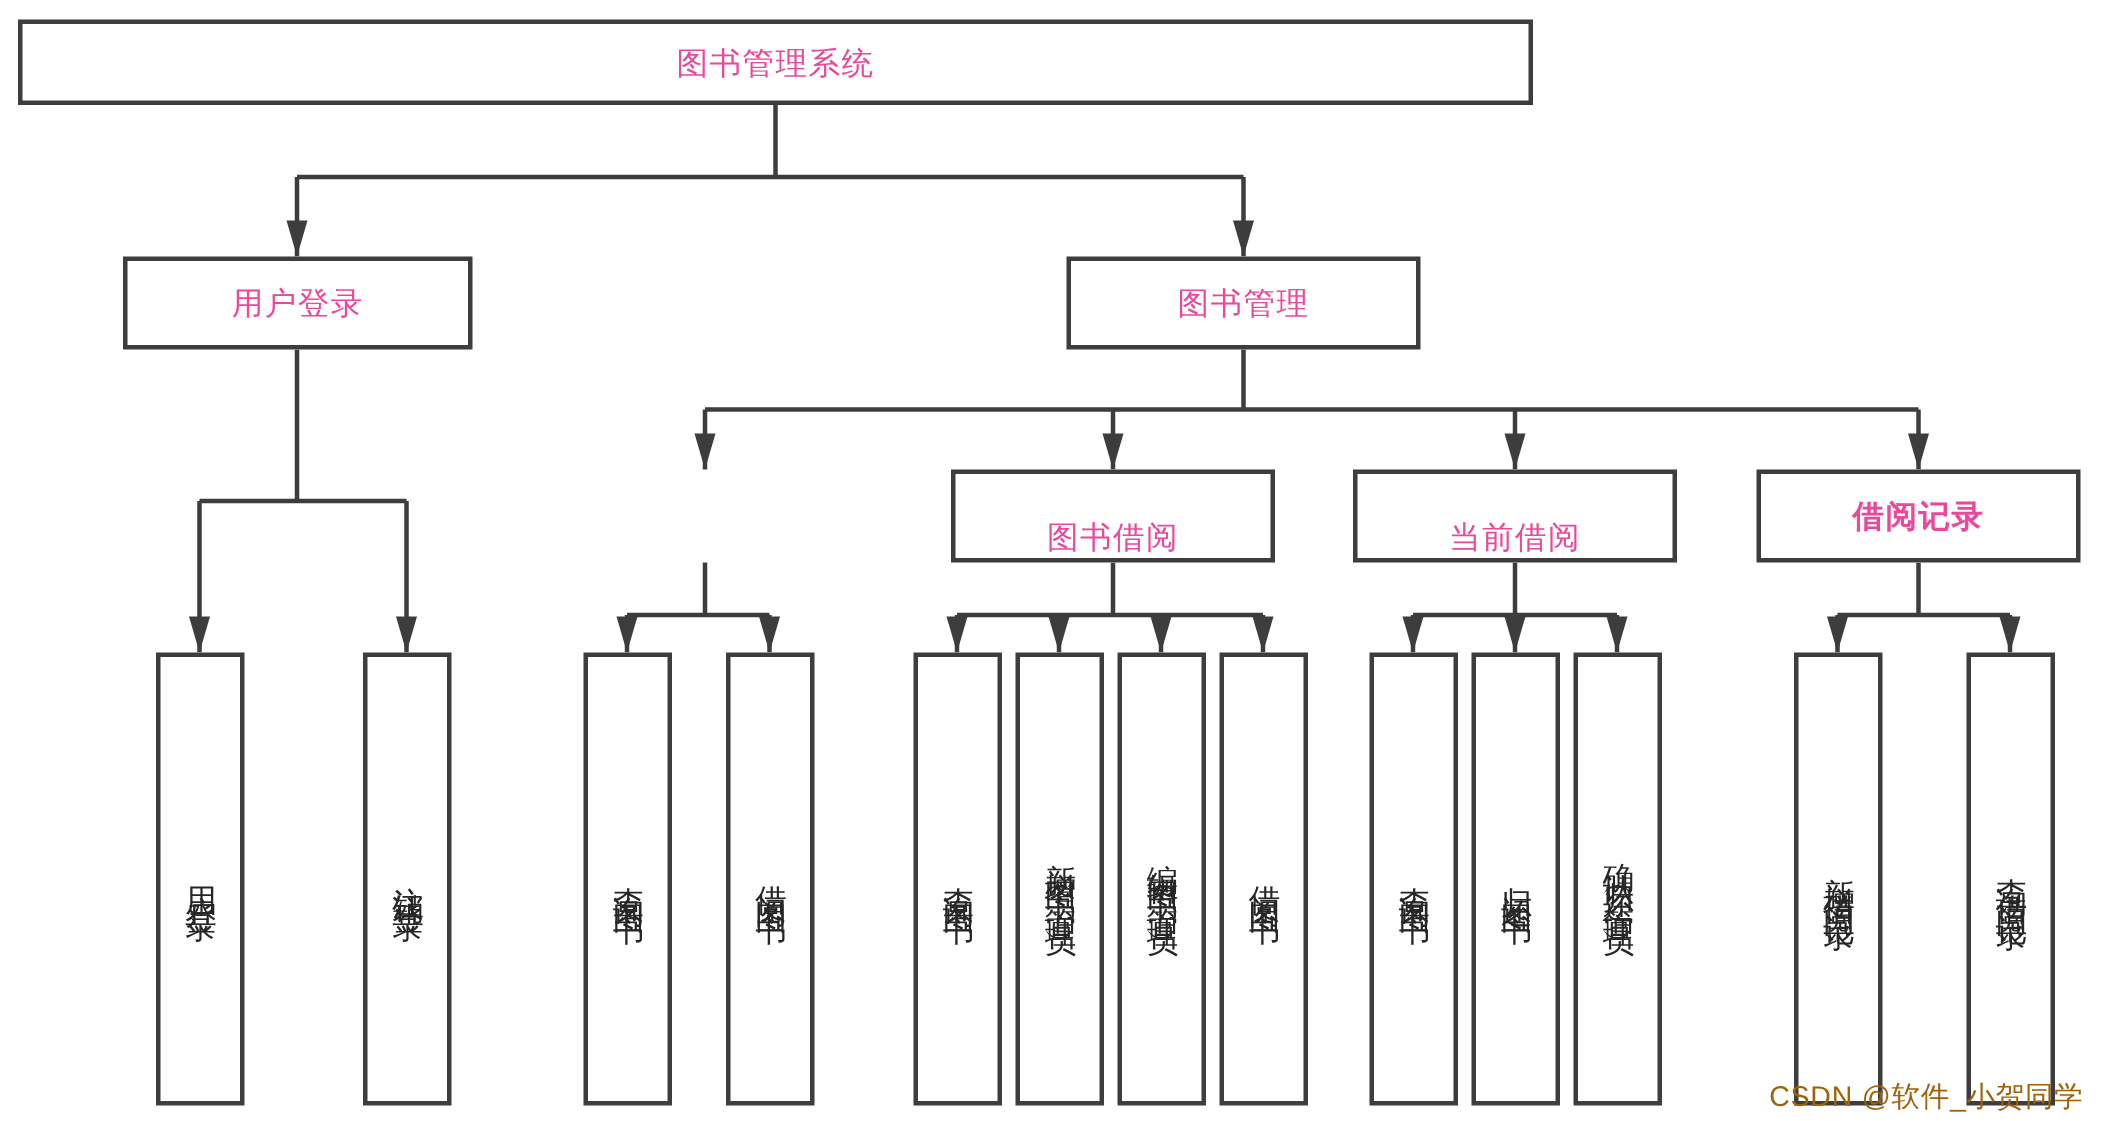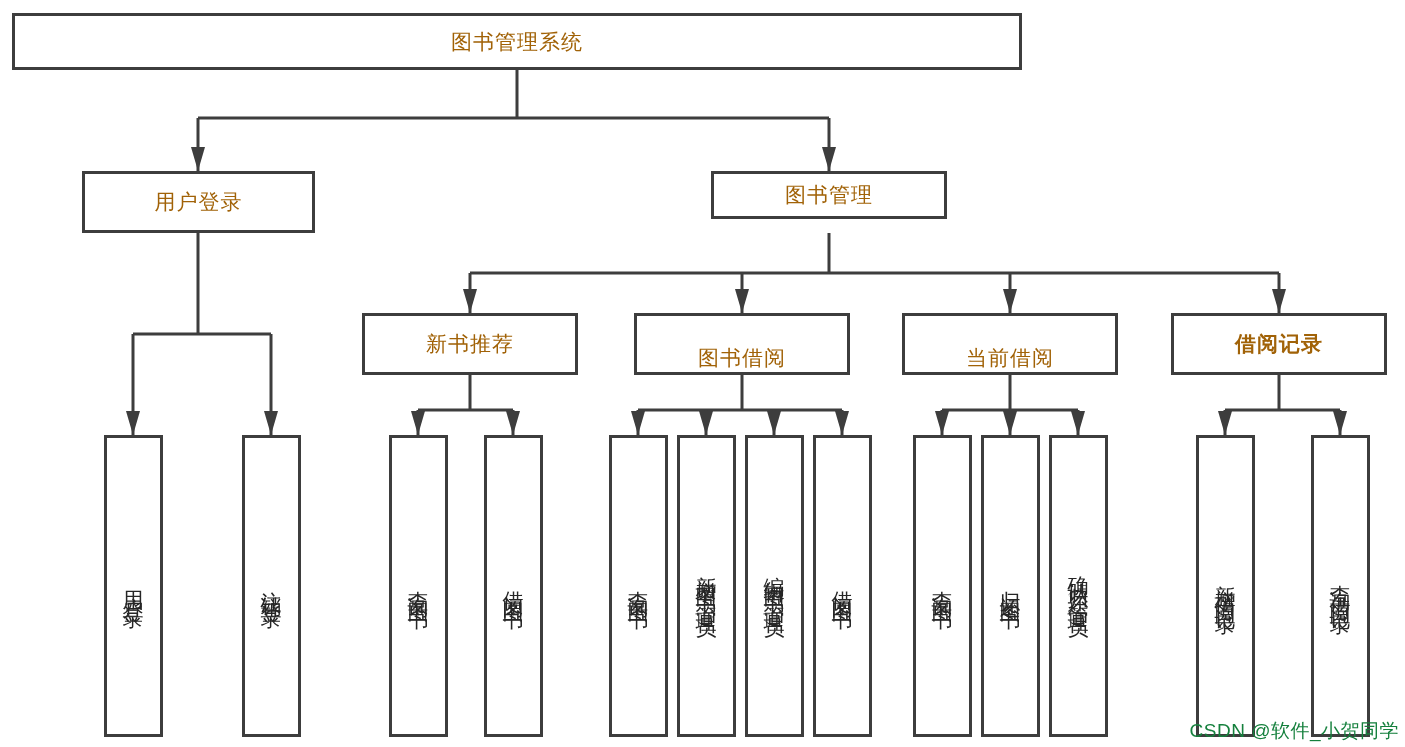--- a/index.html
+++ b/index.html
@@ -22,21 +22,21 @@
     pointer-events: none;
   }
   .node {
     position: absolute;
     box-sizing: border-box;
     border: 3px solid #3d3d3d;
     background: #ffffff;
     display: flex;
     align-items: center;
     justify-content: center;
-    color: #a16207;
+    color: #ec4899;
     font-size: 21px;
     letter-spacing: 1px;
     white-space: nowrap;
   }
   .leaf {
     position: absolute;
     box-sizing: border-box;
     border: 3px solid #3d3d3d;
     background: #ffffff;
     width: 59px;
@@ -46,30 +46,30 @@
     align-items: center;
     justify-content: center;
     color: #262626;
     font-size: 21px;
     writing-mode: vertical-rl;
     letter-spacing: 6px;
     line-height: 1;
   }
   .watermark {
     position: absolute;
-    right: 6px;
+    right: 16px;
     bottom: 3px;
-    color: #15803d;
+    color: #a16207;
     font-size: 19px;
     letter-spacing: 0.5px;
   }
   
   .n-root      { left: 12px;   top: 13px;  width: 1010px; height: 57px; }
   .n-login     { left: 82px;   top: 171px; width: 233px;  height: 62px; }
-  .n-mgmt      { left: 711px;  top: 171px; width: 236px;  height: 48px; }
+  .n-mgmt      { left: 711px;  top: 171px; width: 236px;  height: 62px; }
   .n-newbook   { left: 362px;  top: 313px; width: 216px;  height: 62px; }
   .n-borrow    { left: 634px;  top: 313px; width: 216px;  height: 62px; align-items: flex-end; }
   .n-current   { left: 902px;  top: 313px; width: 216px;  height: 62px; align-items: flex-end; }
   .n-record    { left: 1171px; top: 313px; width: 216px;  height: 62px; font-weight: bold; }
   
   .l-a1 { left: 104px; }  .l-a2 { left: 242px; }
   .l-b1 { left: 389px; }  .l-b2 { left: 484px; }
   .l-c1 { left: 609px; }  .l-c2 { left: 677px; }  .l-c3 { left: 745px; }  .l-c4 { left: 813px; }
   .l-d1 { left: 913px; }  .l-d2 { left: 981px; }  .l-d3 { left: 1049px; }
   .l-e1 { left: 1196px; } .l-e2 { left: 1311px; }
@@ -126,23 +126,20 @@
     <span>图书管理系统</span>
   </div>
 
   <div class="node n-login">
     <span>用户登录</span>
   </div>
   <div class="node n-mgmt">
     <span>图书管理</span>
   </div>
 
-  <div class="node n-newbook">
-    <span>新书推荐</span>
-  </div>
   <div class="node n-borrow">
     <span>图书借阅</span>
   </div>
   <div class="node n-current">
     <span>当前借阅</span>
   </div>
   <div class="node n-record">
     <span>借阅记录</span>
   </div>
 

